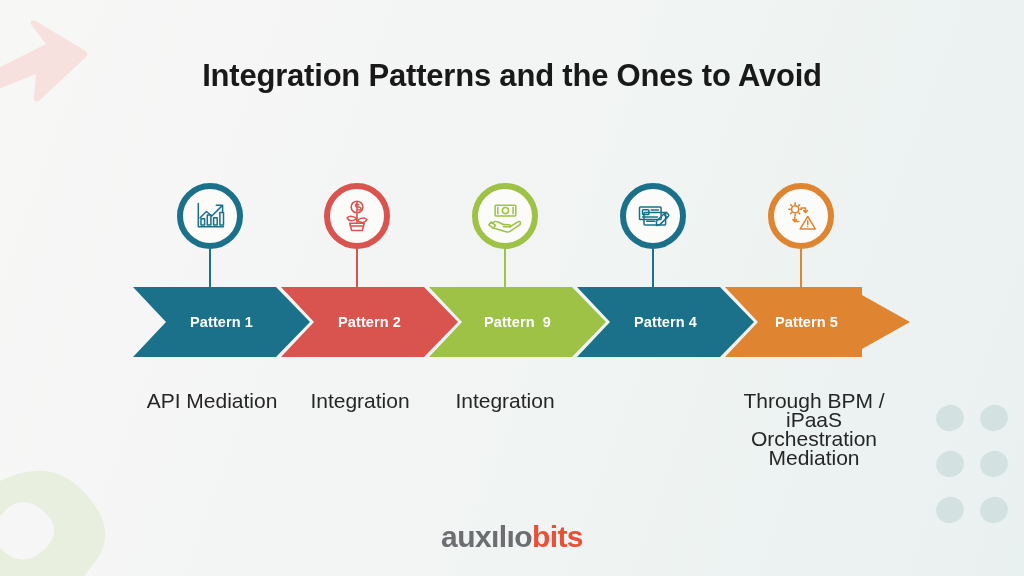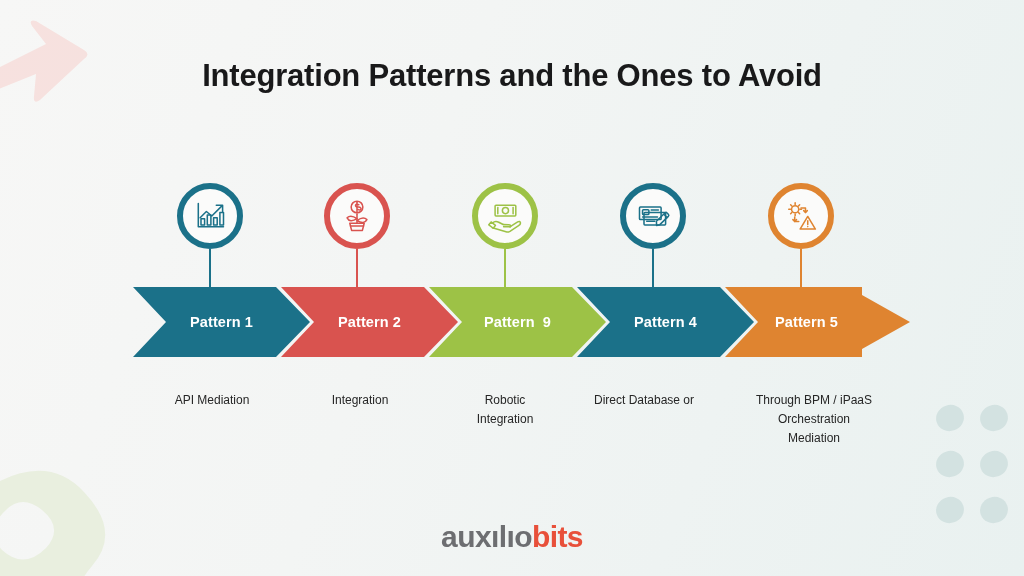--- a/index.html
+++ b/index.html
@@ -110,21 +110,21 @@
     font-size: 14.5px;
     font-weight: bold;
     white-space: pre;
     letter-spacing: .1px;
   }
 
   .caption {
     position: absolute;
     top: 208px;
     text-align: center;
-    font-size: 12px;
+    font-size: 21px;
     line-height: 19px;
     color: #262626;
   }
 
   
   .logo {
     position: absolute;
     left: 0;
     bottom: 22px;
     width: 1024px;
@@ -247,21 +247,20 @@
       <div class="stem" style="left:504px; background:#9dc246;"></div>
 
       <div class="chev" style="left:429px; width:177px;">
         <svg width="177" height="70" viewBox="0 0 177 70" preserveAspectRatio="none">
           <path d="M0 0 L143 0 L177 35 L143 70 L0 70 L33 35 Z" fill="#9dc246"></path>
         </svg>
       </div>
       <div class="chev-label" style="left:429px; width:177px;">Pattern  9</div>
 
       <div class="caption" style="left:416px; width:178px;">
-        <div>Robotic</div>
         <div>Integration</div>
       </div>
     </div>
 
     <div class="node" style="left:0;width:1024px;">
 
       <div class="circle" style="left:620px; border-color:#1b7189;">
         <svg width="36" height="36" viewBox="0 0 40 40">
           <g fill="none" stroke="#1b7189" stroke-width="1.7" stroke-linecap="round" stroke-linejoin="round">
             <rect x="10" y="16" width="24" height="14" rx="1"></rect>
@@ -279,21 +278,20 @@
       <div class="stem" style="left:652px; background:#1b7189;"></div>
 
       <div class="chev" style="left:577px; width:177px;">
         <svg width="177" height="70" viewBox="0 0 177 70" preserveAspectRatio="none">
           <path d="M0 0 L143 0 L177 35 L143 70 L0 70 L33 35 Z" fill="#1b7189"></path>
         </svg>
       </div>
       <div class="chev-label" style="left:577px; width:177px;">Pattern 4</div>
 
       <div class="caption" style="left:553px; width:182px;">
-        <div>Direct Database or</div>
       </div>
     </div>
 
     <div class="node" style="left:0;width:1024px;">
 
       <div class="circle" style="left:768px; border-color:#df8430;">
         <svg width="36" height="36" viewBox="0 0 40 40">
           <g fill="none" stroke="#df8430" stroke-width="1.7" stroke-linecap="round" stroke-linejoin="round">
             <circle cx="13.5" cy="12.5" r="4"></circle>
             <path d="M13.5 5.4 L13.5 7.2 M13.5 17.8 L13.5 19.6 M6.4 12.5 L8.2 12.5 M18.8 12.5 L20.6 12.5

